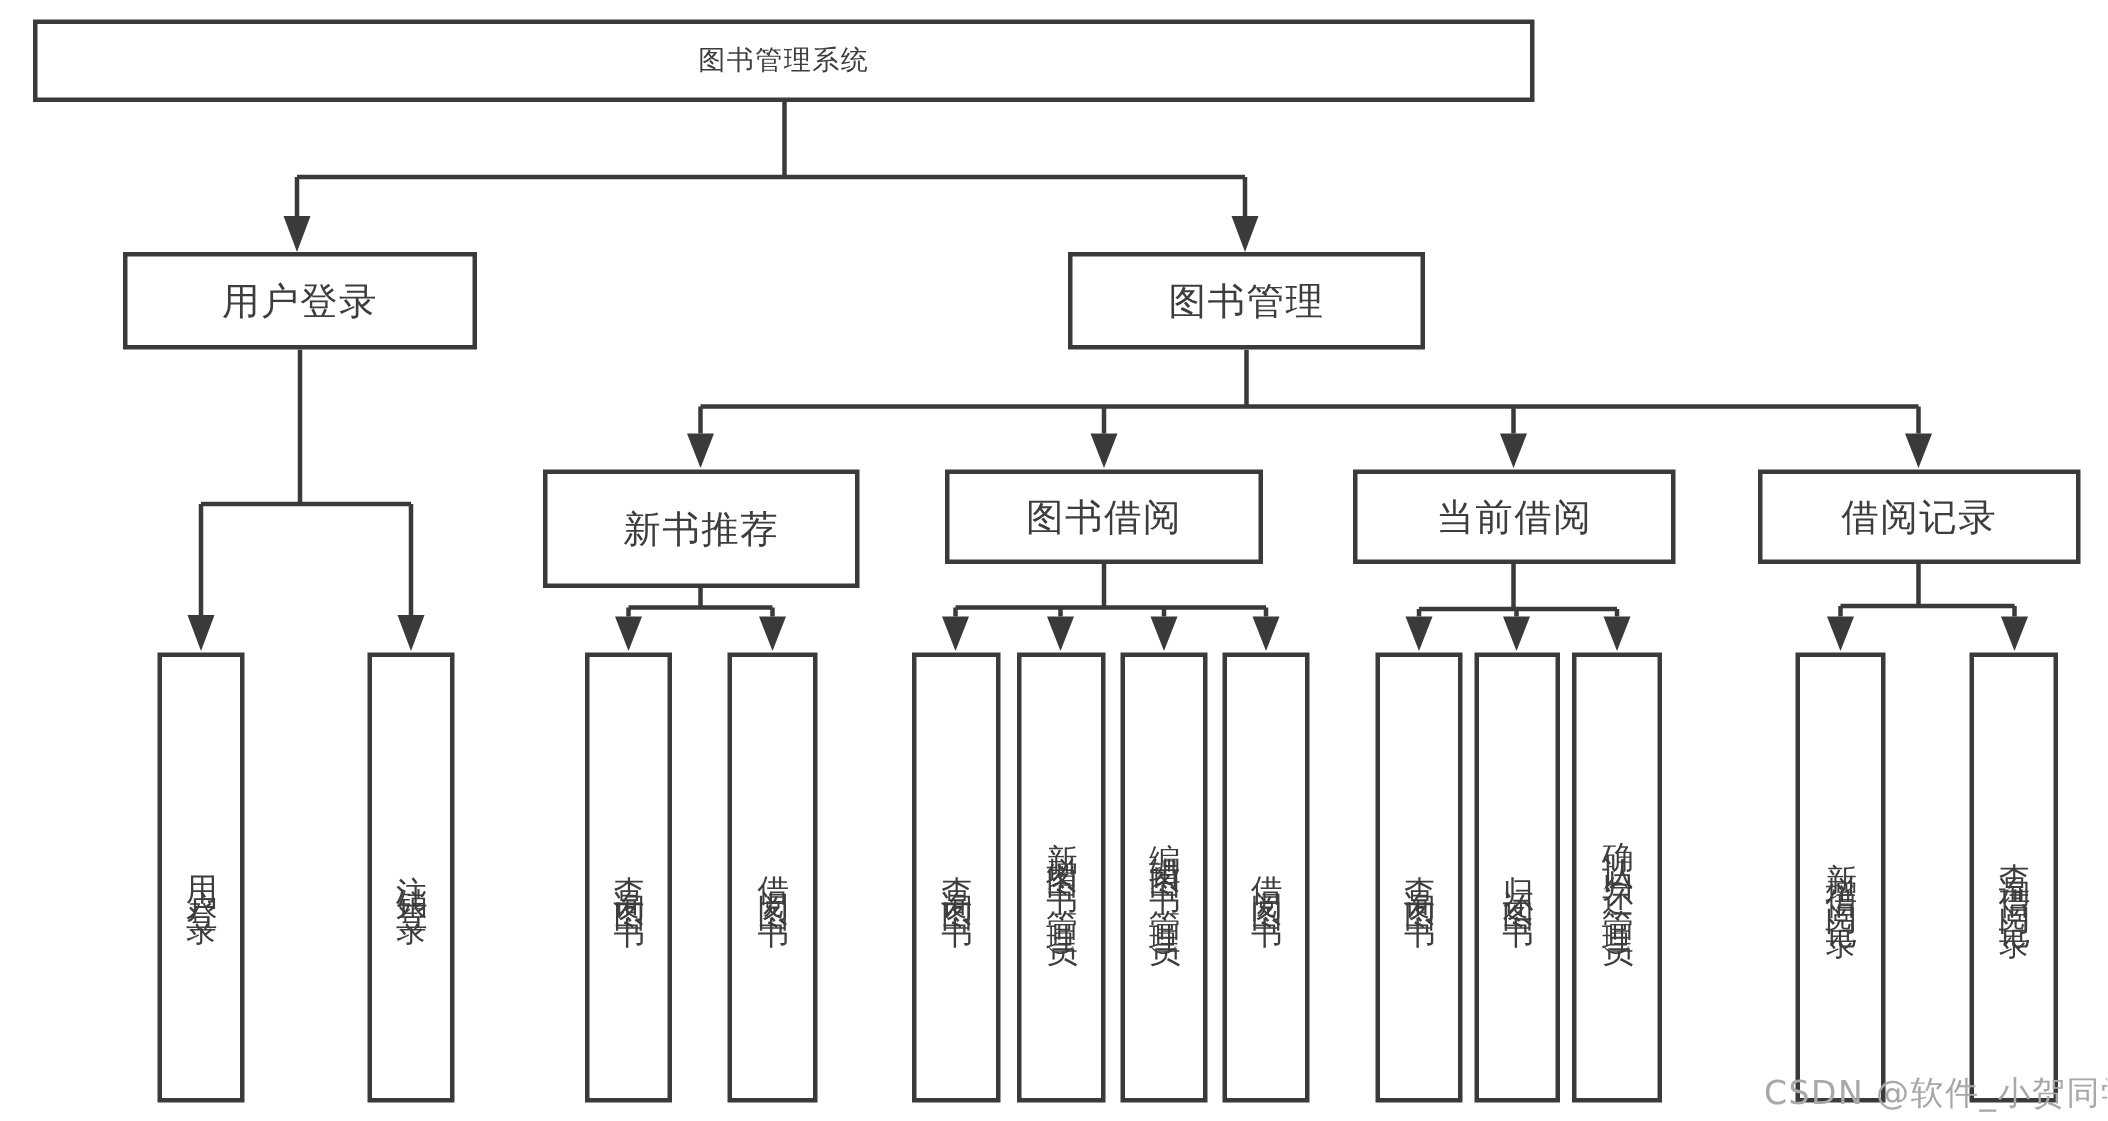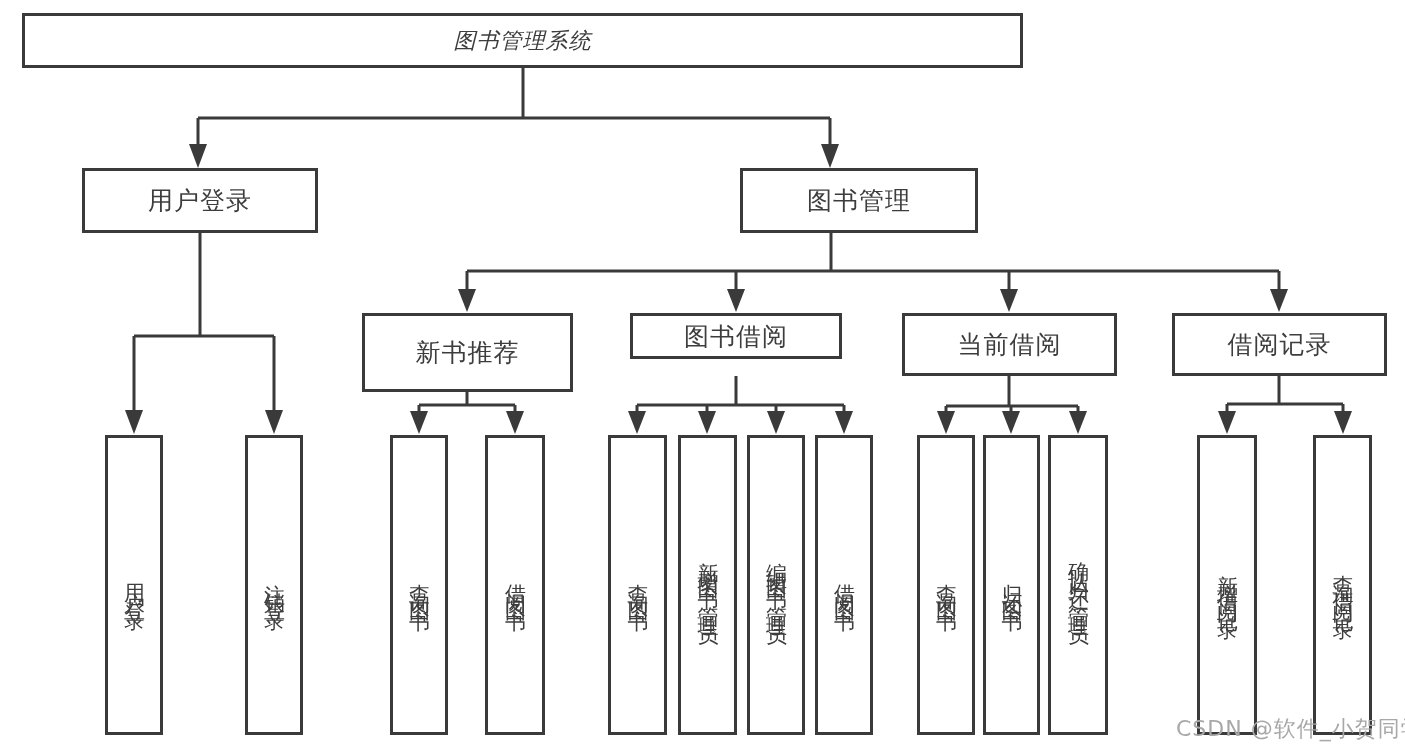--- a/index.html
+++ b/index.html
@@ -25,21 +25,21 @@
     position:absolute;
     box-sizing:border-box;
     background:#fff;
     border:3px solid var(--line);
     display:flex;align-items:center;justify-content:center;
     color:var(--text);
     z-index:2;
     line-height:1;
   }
   .hbox{font-size:25px;letter-spacing:1px;}
-  .hbox.root{font-size:22px;font-style:italic;}
+  .hbox.root{font-size:18px;}
   .vbox{
     top:435px;height:300px;
     writing-mode:vertical-lr;
     text-orientation:mixed;
     font-size:21px;
     letter-spacing:9px;
   }
   .watermark{
     position:absolute;
     left:1176px;top:714px;
@@ -94,24 +94,24 @@
     <g>
       <path d="M1279 376 V404 M1227 404 H1343 M1227 404 V411 M1343 404 V411"></path>
       <polygon points="1218,411 1236,411 1227,434"></polygon>
       <polygon points="1334,411 1352,411 1343,434"></polygon>
     </g>
   </svg>
 
   <div class="hbox root" style="left:22px;top:13px;width:1001px;height:55px;">图书管理系统</div>
 
   <div class="hbox" style="left:82px;top:168px;width:236px;height:65px;">用户登录</div>
-  <div class="hbox" style="left:712px;top:168px;width:238px;height:65px;margin-left:28px;">图书管理</div>
+  <div class="hbox" style="left:712px;top:168px;width:238px;height:65px;">图书管理</div>
 
   <div class="hbox" style="left:362px;top:313px;width:211px;height:79px;">新书推荐</div>
-  <div class="hbox" style="left:630px;top:313px;width:212px;height:46px;text-align:center;">图书借阅</div>
+  <div class="hbox" style="left:630px;top:313px;width:212px;height:63px;text-align:center;">图书借阅</div>
   <div class="hbox" style="left:902px;top:313px;width:215px;height:63px;text-align:right;">当前借阅</div>
   <div class="hbox" style="left:1172px;top:313px;width:215px;height:63px;">借阅记录</div>
 
   <div class="vbox" style="left:105px;width:58px;">用户登录</div>
   <div class="vbox" style="left:245px;width:58px;">注销登录</div>
 
   <div class="vbox" style="left:390px;width:58px;">查询图书</div>
   <div class="vbox" style="left:485px;width:60px;">借阅图书</div>
 
   <div class="vbox" style="left:608px;width:59px;">查询图书</div>

